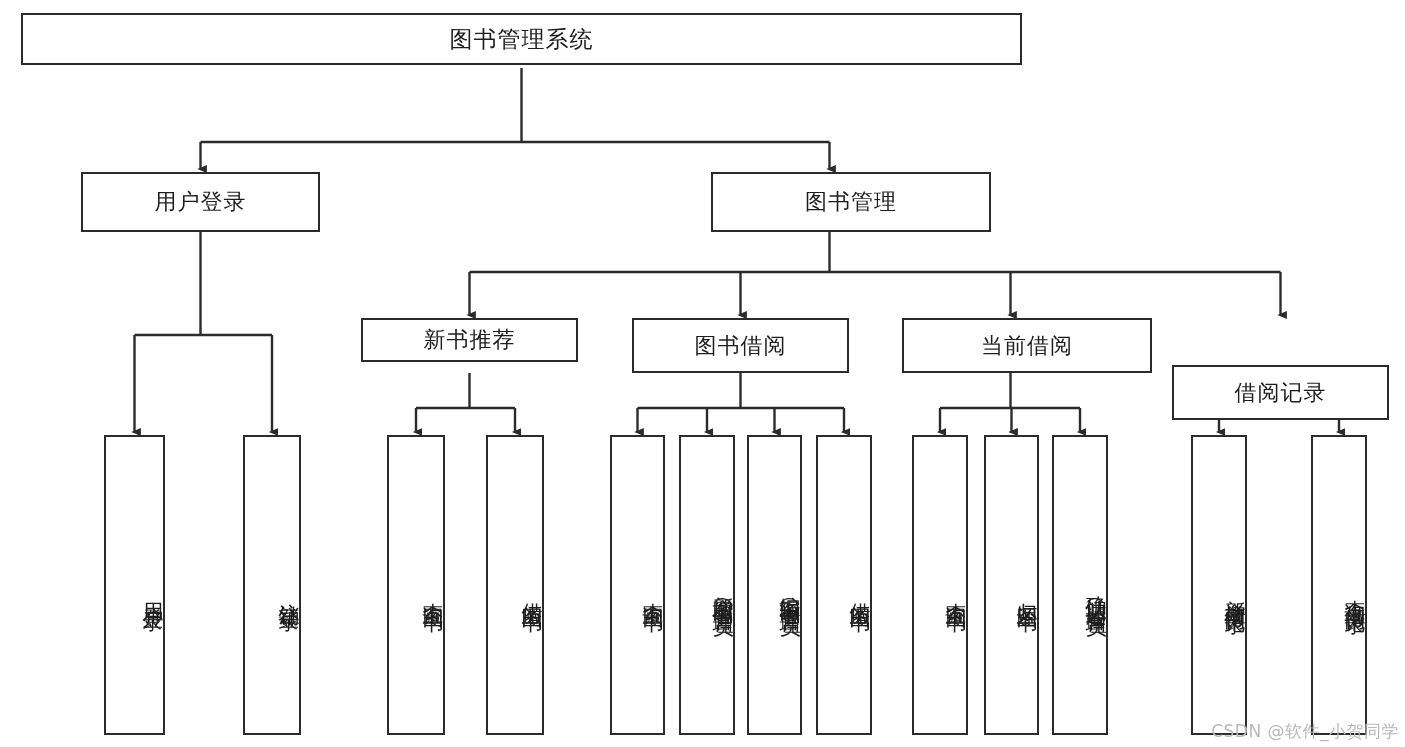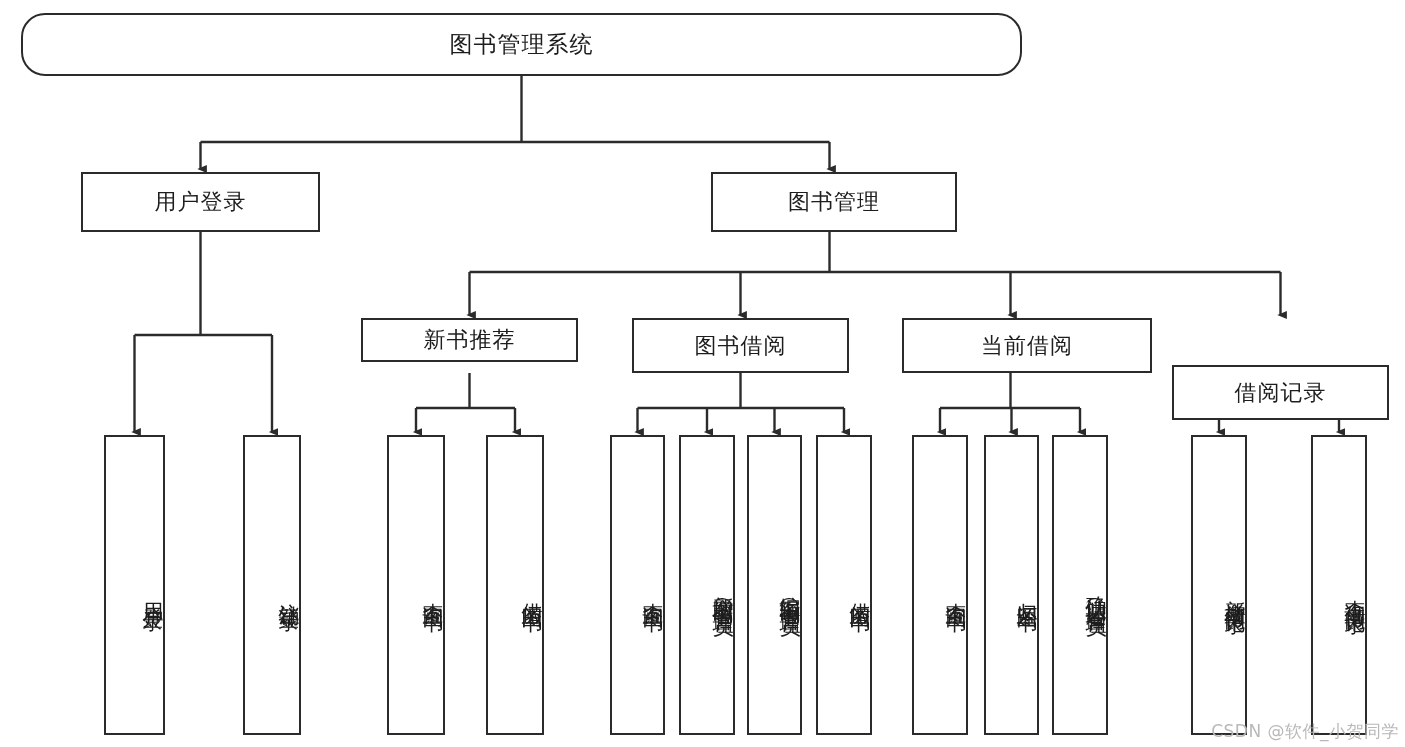--- a/index.html
+++ b/index.html
@@ -108,29 +108,29 @@
         <path d="M 940 408 V 432" marker-end="url(#arrowhead)"></path>
         <path d="M 1011.5 408 V 432" marker-end="url(#arrowhead)"></path>
         <path d="M 1080 408 V 432" marker-end="url(#arrowhead)"></path>
         <path d="M 1280.5 373 V 408"></path>
         <path d="M 1219 408 H 1339"></path>
         <path d="M 1219 408 V 432" marker-end="url(#arrowhead)"></path>
         <path d="M 1339 408 V 432" marker-end="url(#arrowhead)"></path>
       </g>
   </svg>
 
-  <div class="node root horiz" id="node-root" style="left: 21px; top: 13px; width: 1001px; height: 63px; border-radius: 24px;">
+  <div class="node root horiz" id="node-root" style="left: 21px; top: 13px; width: 1001px; height: 52px;">
     <span>图书管理系统</span>
   </div>
 
   <div id="level1-layer">
       <div class="node horiz" style="left: 81px; top: 172px; width: 239px; height: 60px;">
         <span>用户登录</span>
       </div>
-      <div class="node horiz" style="left: 711px; top: 172px; width: 246px; height: 60px; text-align: center;">
+      <div class="node horiz" style="left: 711px; top: 172px; width: 280px; height: 60px; text-align: center;">
         <span>图书管理</span>
       </div>
     </div>
   <div id="level2-layer">
       <div class="node horiz" style="left: 361px; top: 318px; width: 217px; height: 44px;">
         <span>新书推荐</span>
       </div>
       <div class="node horiz" style="left: 632px; top: 318px; width: 217px; height: 55px;">
         <span>图书借阅</span>
       </div>

